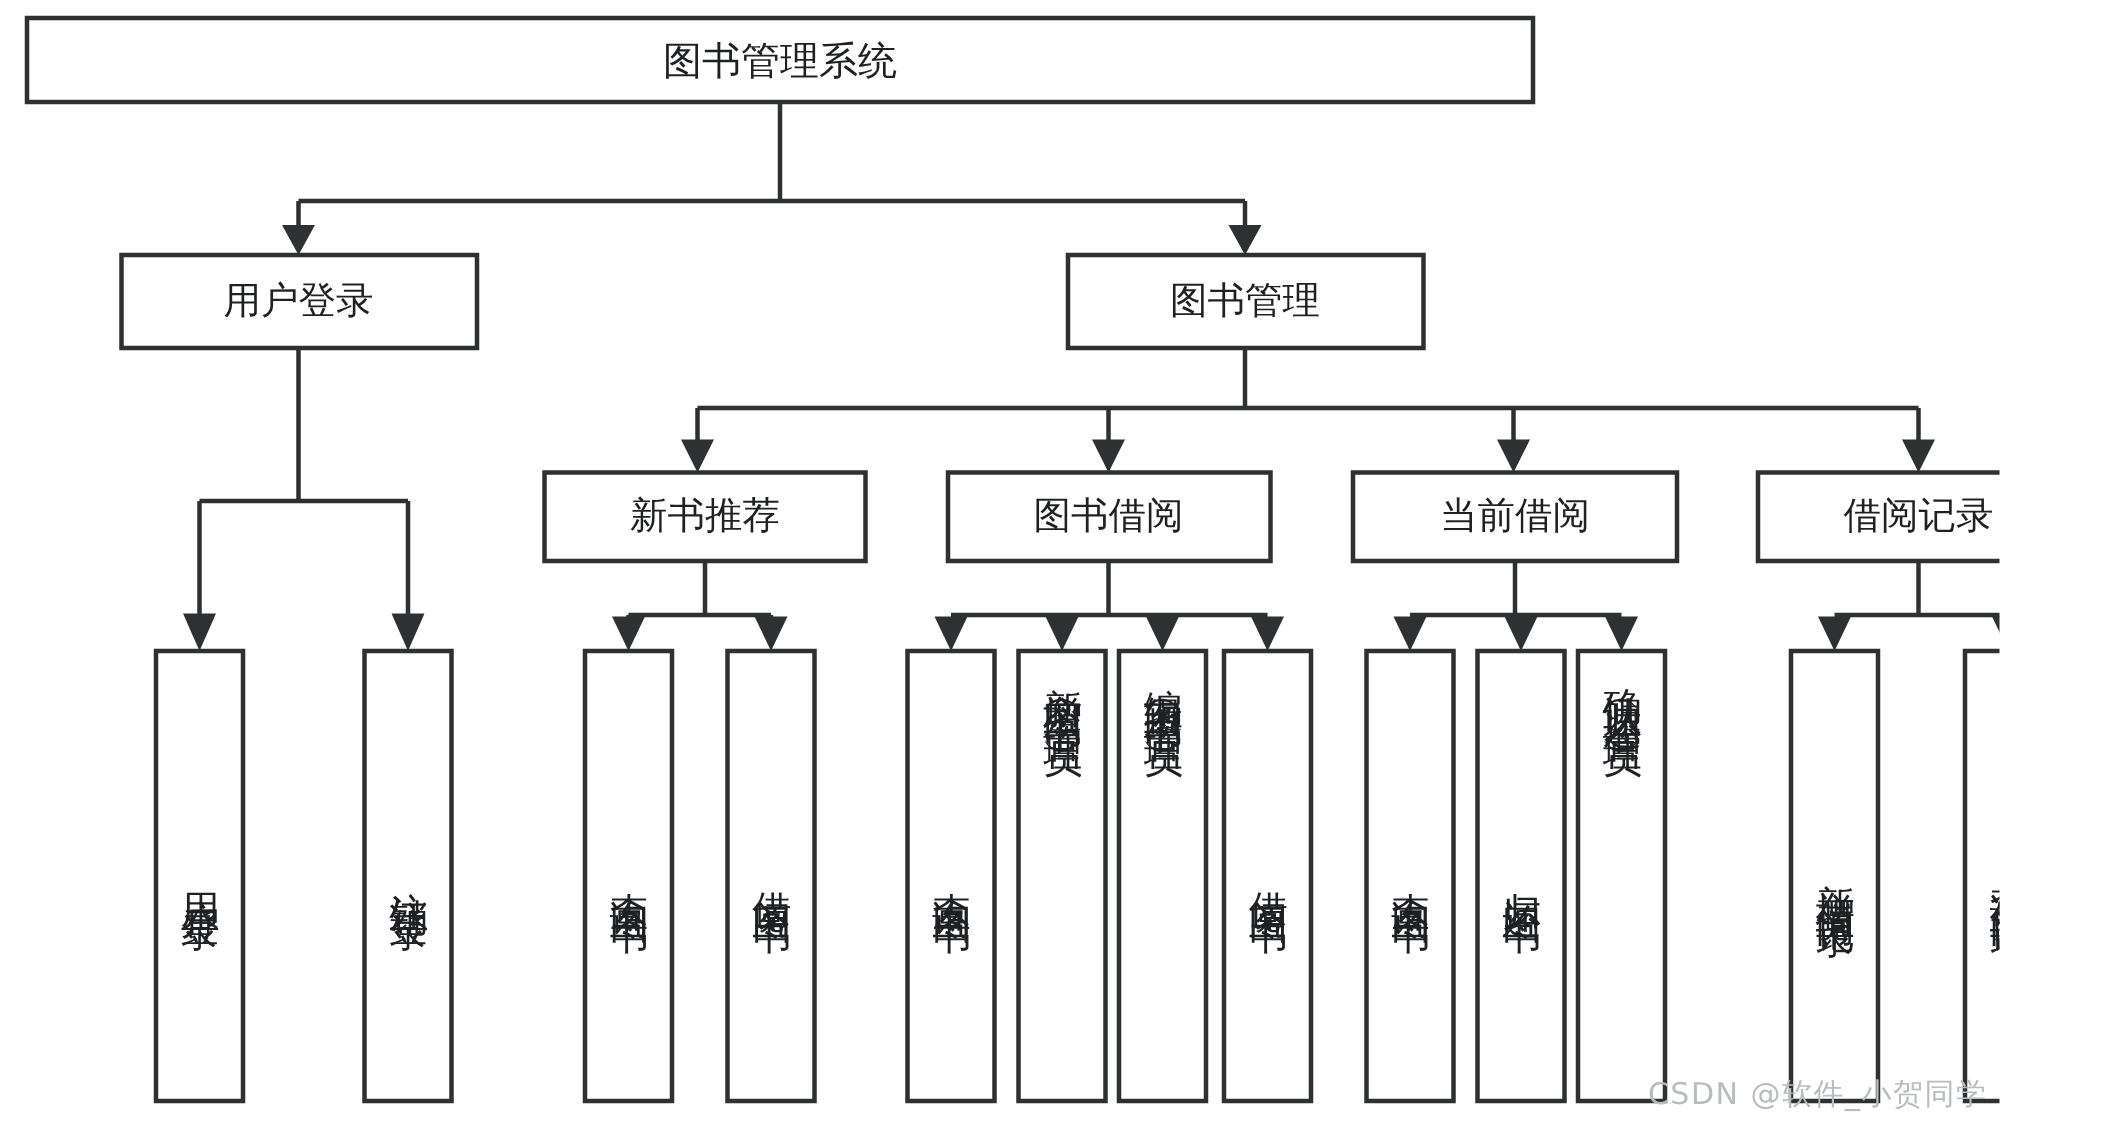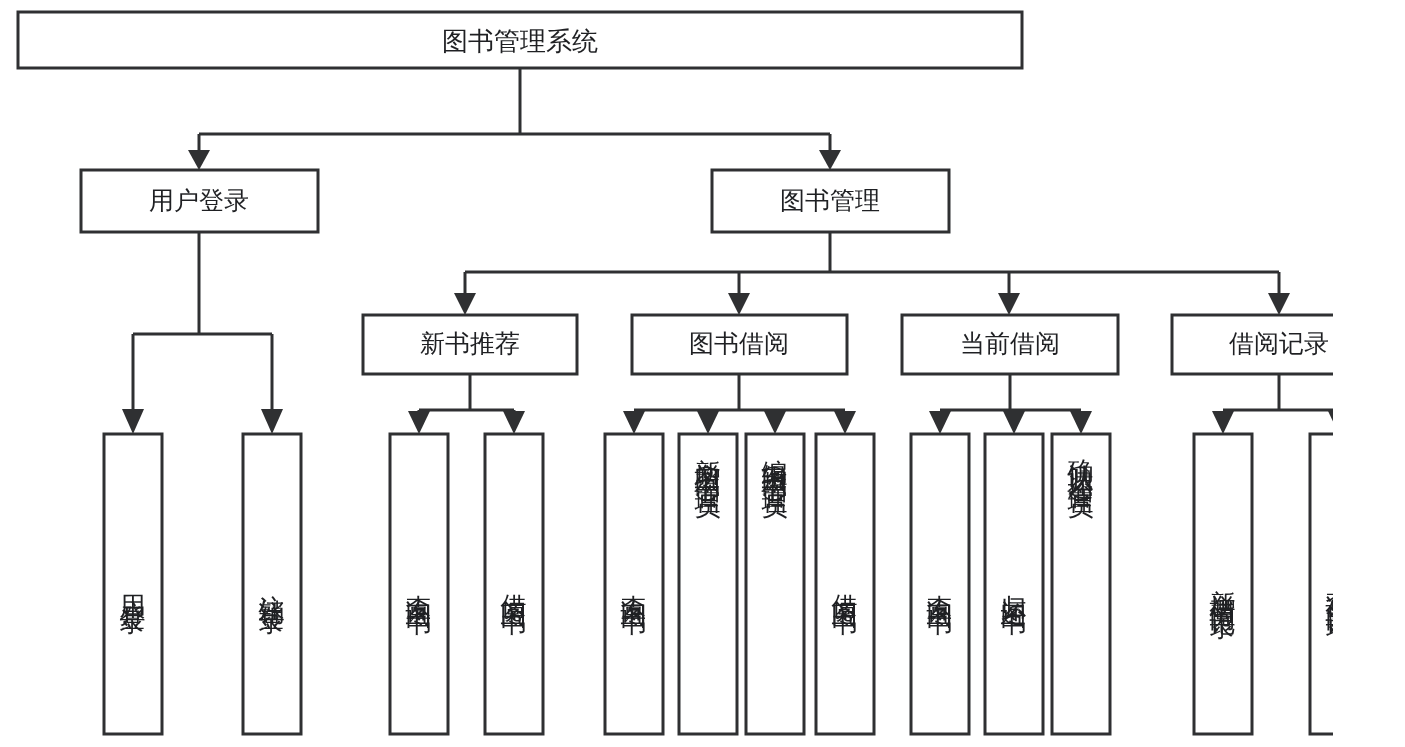--- a/index.html
+++ b/index.html
@@ -195,13 +195,14 @@
   <div class="leaf-label" style="left:605px;  top:434px; width:58px; height:300px;">查询图书</div>
   <div class="leaf-label align-top" style="left:679px;  top:434px; width:58px; height:300px;">新增图书（管理员）</div>
   <div class="leaf-label align-top" style="left:746px;  top:434px; width:58px; height:300px;">编辑图书（管理员）</div>
   <div class="leaf-label" style="left:816px;  top:434px; width:58px; height:300px;">借阅图书</div>
   <div class="leaf-label" style="left:911px;  top:434px; width:58px; height:300px;">查询图书</div>
   <div class="leaf-label" style="left:985px;  top:434px; width:58px; height:300px;">归还图书</div>
   <div class="leaf-label align-top" style="left:1052px; top:434px; width:58px; height:300px;">确认归还（管理员）</div>
   <div class="leaf-label" style="left:1194px; top:434px; width:58px; height:300px;">新增借阅记录</div>
   <div class="leaf-label" style="left:1310px; top:434px; width:58px; height:300px;">查询借阅记录</div>
 
+  <div class="watermark">CSDN @软件_小贺同学</div>
 </div>
 
 </body></html>

